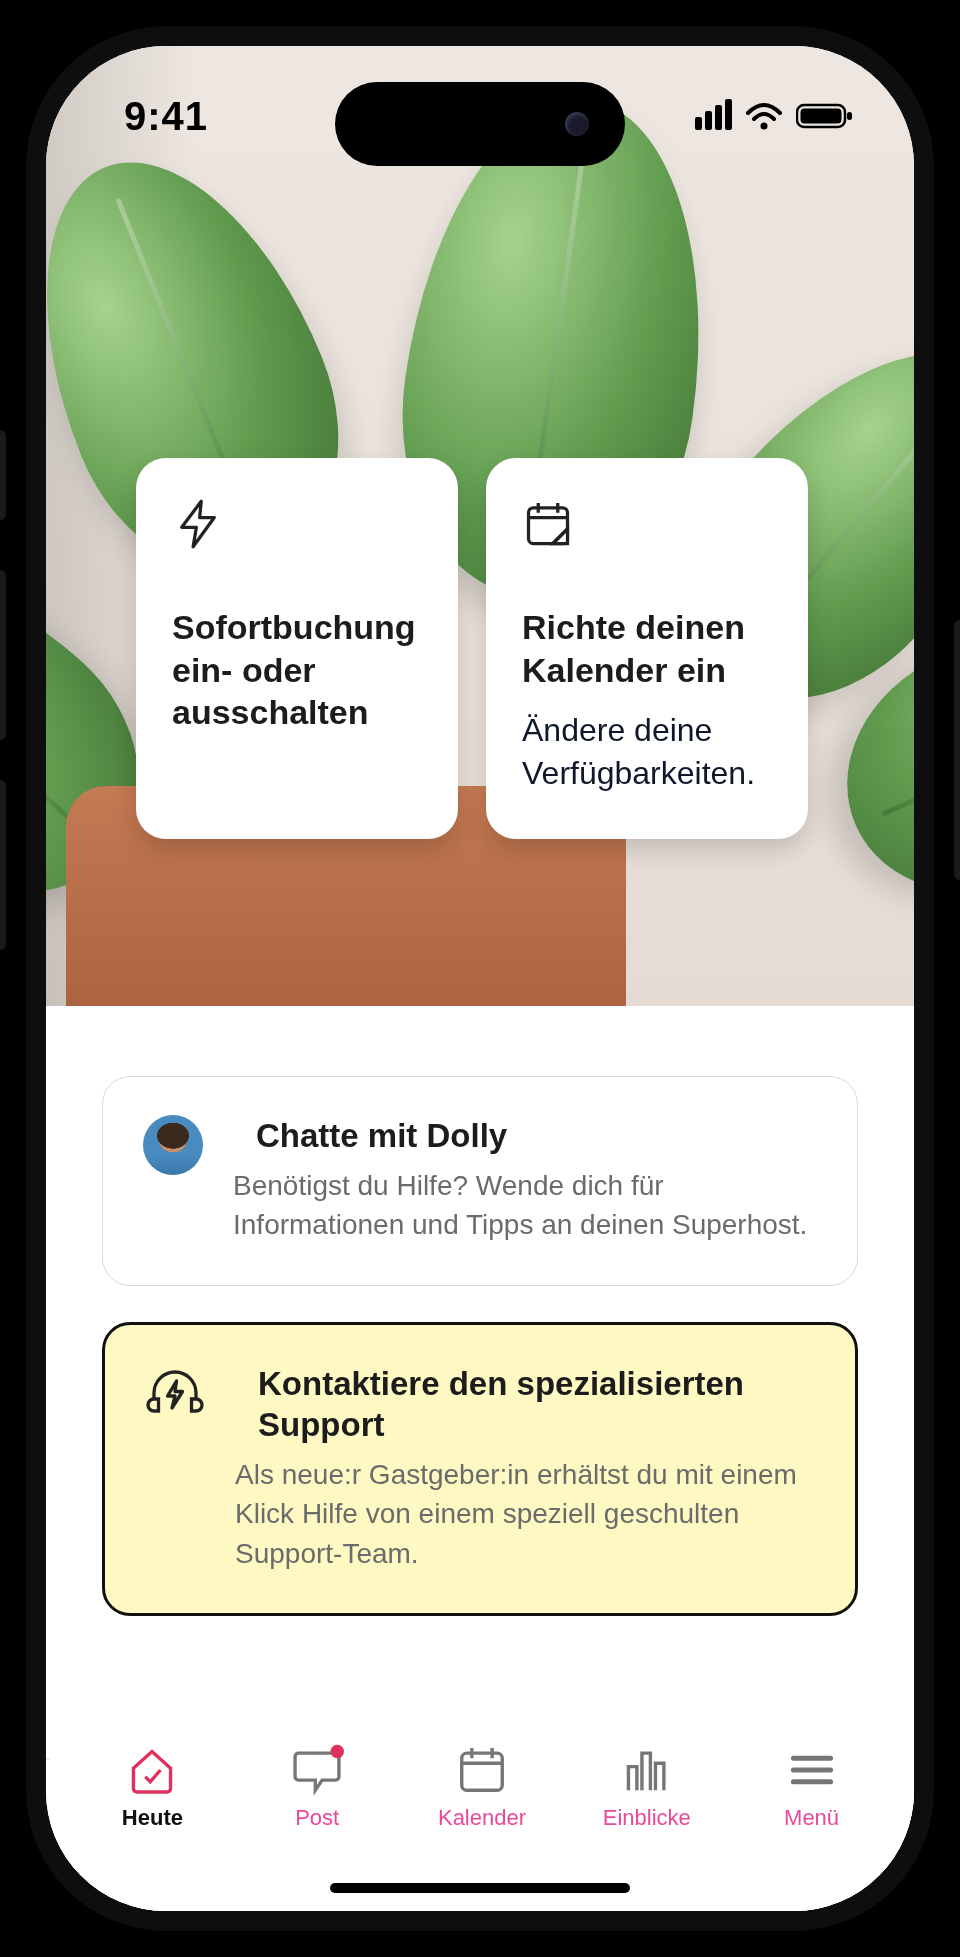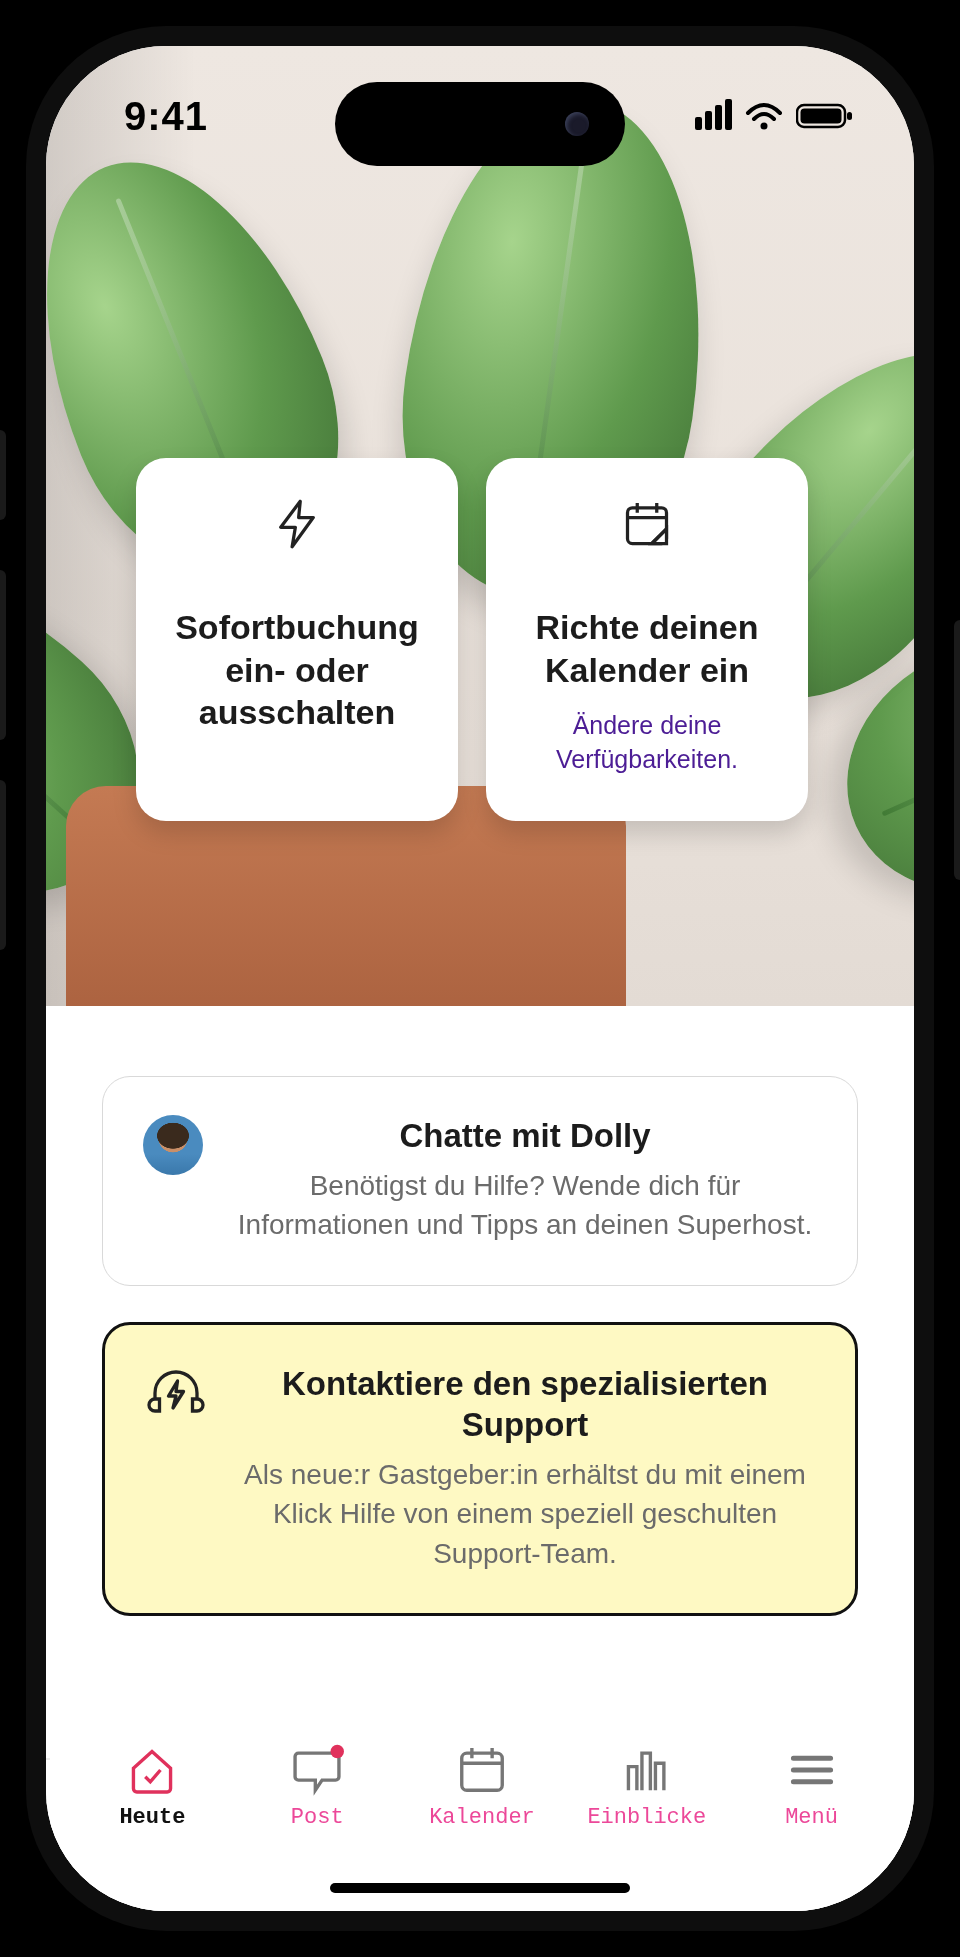--- a/index.html
+++ b/index.html
@@ -11,21 +11,20 @@
 
   
   .frame {
     position: absolute;
     left: 50%; top: 0;
     transform: translateX(-50%);
     width: 960px; height: 1957px;
     background: #000;
     border-radius: 160px;
     padding: 26px;
-    text-align: center;
   }
   .bezel {
     width: 100%; height: 100%;
     background: #0e0e0e;
     border-radius: 140px;
     padding: 20px;
   }
   .screen {
     position: relative;
     width: 100%; height: 100%;
@@ -114,21 +113,21 @@
     width:322px;
     background:#fff;
     border-radius:30px;
     box-shadow: 0 12px 24px rgba(0,0,0,0.15);
     padding: 40px 36px 44px 36px;
     display:flex; flex-direction:column;
   }
   .card .icon { height:70px; margin-bottom:38px; }
   .card .icon svg { width:52px; height:52px; stroke:#222; fill:none; stroke-width:2; }
   .card-title { font-size:34px; font-weight:600; color:#1c1c1c; line-height:1.25; margin-bottom:18px; }
-  .card-sub   { font-size:25px; color:#4c1d95; line-height:1.35; }
+  .card-sub   { font-size:32px; color:#0f172a; line-height:1.35; }
 
   
   .white-section {
     position:absolute; left:0; right:0; top:960px; bottom:0;
     background:#fff;
     padding: 70px 56px 200px 56px;
   }
   .section-title { font-size:44px; font-weight:700; color:#1c1c1c; margin:0 30px 50px 30px; }
 
   .help-card {
@@ -154,37 +153,36 @@
     overflow:hidden;
   }
   .avatar::before{
     content:"";
     position:absolute; left:12%; right:12%; top:4%; height:56%;
     background: radial-gradient(ellipse at 50% 55%, #3a2a1d 0 48%, transparent 50%);
     border-radius:50%;
   }
   .headset-icon svg { width:60px; height:60px; stroke:#222; fill:none; stroke-width:2.2; }
   .help-body { flex:1; }
-  .help-title { font-size:33px; font-weight:600; color:#1c1c1c; line-height:1.25; margin-bottom:10px; }
+  .help-title { font-size:33px; font-weight:600; color:#1c1c1c; line-height:1.25; margin-bottom:10px;margin-left:23px; }
   .help-sub { font-size:28px; color:#6b6b6b; line-height:1.4; }
 
   .divider {
     position:absolute; left:0; right:0; top:1712px;
     height:2px; background:#ebebeb;
   }
 
   
   .tabbar {
     position:absolute; left:4px; right:0; bottom:0;
     height:190px;
     background:#fff;
     display:flex; justify-content:space-around; align-items:flex-start;
     padding: 22px 20px 0 20px;
     z-index:30;
-    font-family:Liberation Mono, monospace;
   }
   .tab { flex:1; display:flex; flex-direction:column; align-items:center; gap:8px; }
   .tab svg { width:54px; height:54px; stroke:#767676; fill:none; stroke-width:2; }
   .tab.active svg { stroke:#e0315c; }
   .tab.active .tab-label { color:#111; font-weight:600; }
   .tab-label { font-size:22px; color:#ec4899; }
   .dot { fill:#e0315c; }
 
   .home-ind {
     position:absolute; bottom:18px; left:50%; transform:translateX(-50%);

